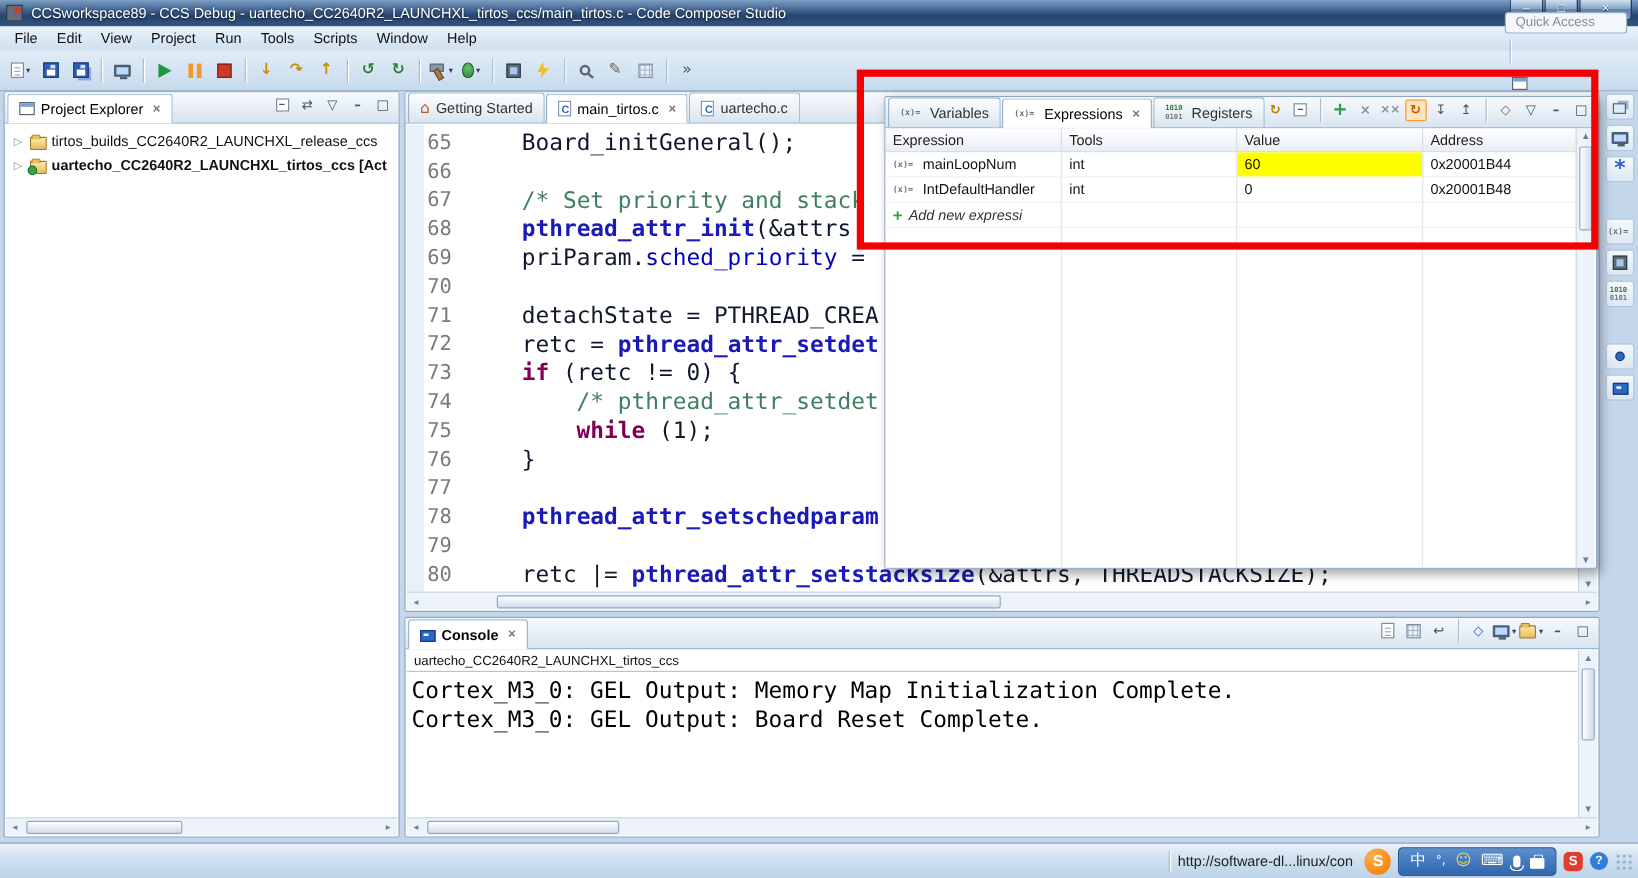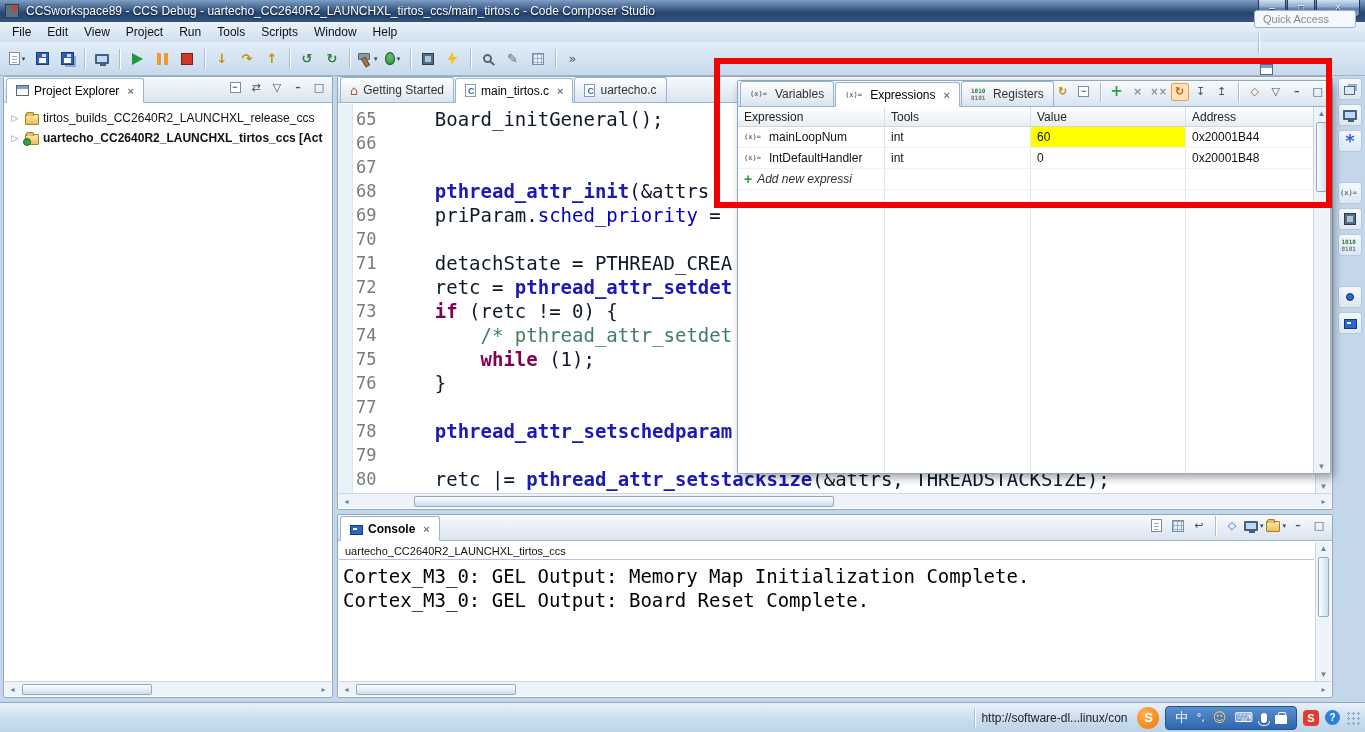--- a/index.html
+++ b/index.html
@@ -366,20 +366,21 @@
       <div class="code-line">
         <span class="ln">65</span>
         <span class="codetxt">    <span class="c-p">Board_initGeneral();</span></span>
       </div>
       <div class="code-line">
         <span class="ln">66</span>
         <span class="codetxt"></span>
       </div>
       <div class="code-line">
         <span class="ln">67</span>
+        <span class="codetxt">    <span class="c-cm">/* Set priority and stack</span></span>
       </div>
       <div class="code-line">
         <span class="ln">68</span>
         <span class="codetxt">    <span class="c-fn">pthread_attr_init</span><span class="c-p">(&amp;attrs</span></span>
       </div>
       <div class="code-line">
         <span class="ln">69</span>
         <span class="codetxt">    <span class="c-p">priParam.</span><span class="c-fld">sched_priority</span><span class="c-p"> =</span></span>
       </div>
       <div class="code-line">

